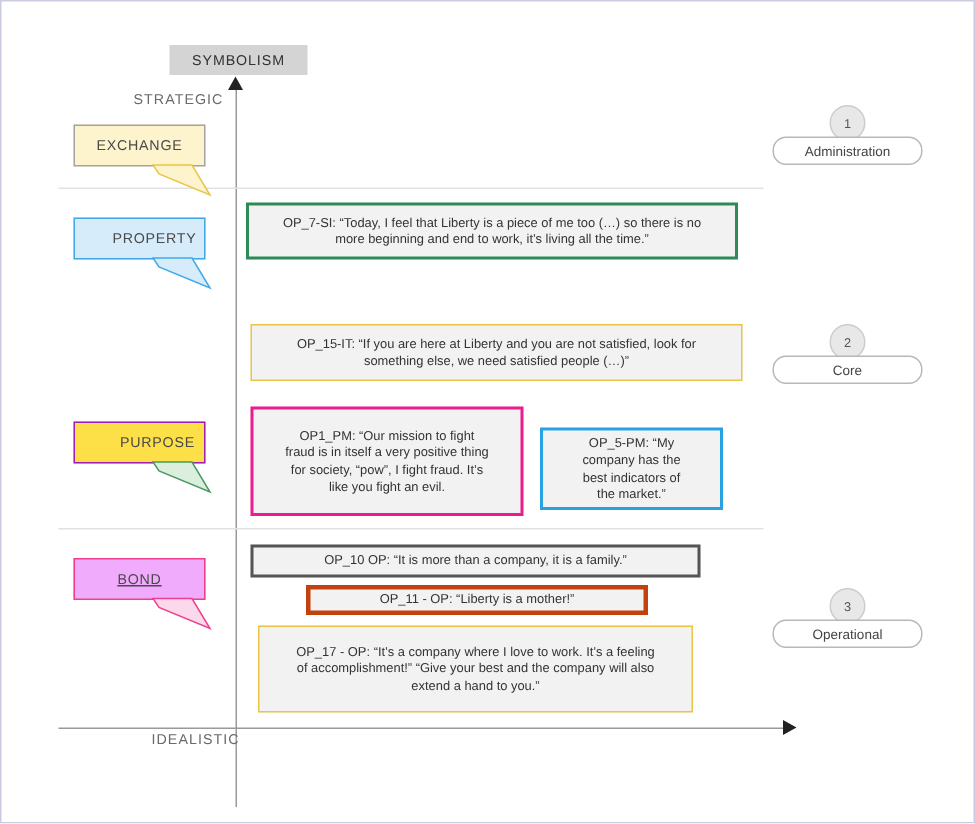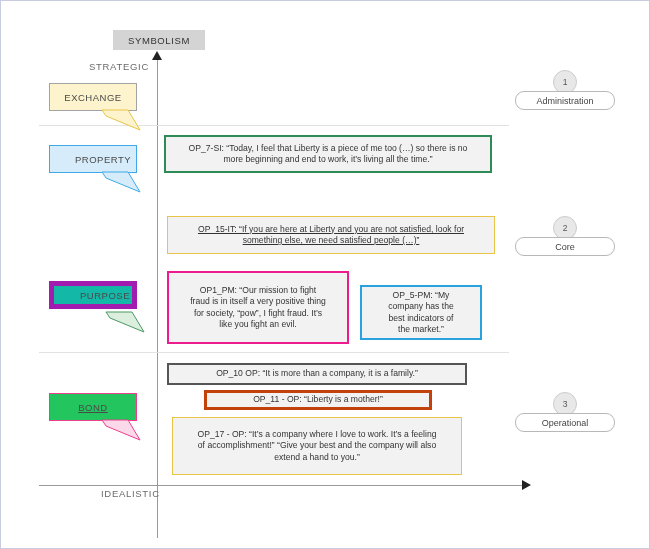--- a/index.html
+++ b/index.html
@@ -111,40 +111,40 @@
   .callout .tail {
     position: absolute;
     left: 52px;
     top: 26px;
     width: 40px;
     height: 22px;
     overflow: visible;
   }
   .callout-exchange { left: 48px; top: 82px;  background: #fdf3cd; border: 1px solid #a3a3a3; }
   .callout-property { left: 48px; top: 144px; background: #d6ecfa; border: 1px solid #3fa9e8; padding-left: 20px; }
-  .callout-purpose  { left: 48px; top: 280px; background: #14b8a6; border: 5px solid #a21caf; padding-left: 24px; }
-  .callout-bond     { left: 48px; top: 392px; background: #22c55e; border: 1px solid #ec3f8e; text-decoration: underline; }
+  .callout-purpose  { left: 48px; top: 280px; background: #fde047; border: 1px solid #a21caf; padding-left: 24px; }
+  .callout-bond     { left: 48px; top: 371px; background: #f0abfc; border: 1px solid #ec3f8e; text-decoration: underline; }
 
   
   .quote {
     position: absolute;
     background: #f2f2f2;
     box-sizing: border-box;
     display: flex;
     align-items: center;
     justify-content: center;
     text-align: center;
     font-size: 8.6px;
     line-height: 1.32;
     color: #333333;
     padding: 4px 21px;
   }
   .q-op7   { left: 163px; top: 134px; width: 328px; height: 38px; border: 2px solid #2e8b57; }
   .q-op14  { left: 189px; top: 182px; width: 272px; height: 25px; border: 2px solid #ec1c8e; }
-  .q-op15  { left: 166px; top: 215px; width: 328px; height: 38px; border: 1px solid #e8c547; text-decoration: underline; }
+  .q-op15  { left: 166px; top: 215px; width: 328px; height: 38px; border: 1px solid #e8c547; }
   .q-op1   { left: 166px; top: 270px; width: 182px; height: 73px; border: 2px solid #ec1c8e; }
   .q-op5   { left: 359px; top: 284px; width: 122px; height: 55px; border: 2px solid #29a3e0; }
   .q-op10  { left: 166px; top: 362px; width: 300px; height: 22px; border: 2px solid #555555; }
   .q-op11  { left: 203px; top: 389px; width: 228px; height: 20px; border: 3px solid #c2410c; }
   .q-op17  { left: 171px; top: 416px; width: 290px; height: 58px; border: 1px solid #e8c547; }
 
   
   .level {
     position: absolute;
     width: 100px;

